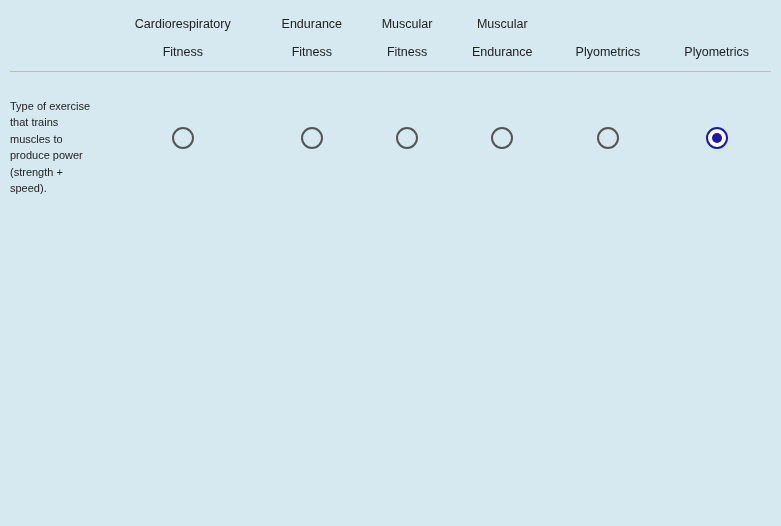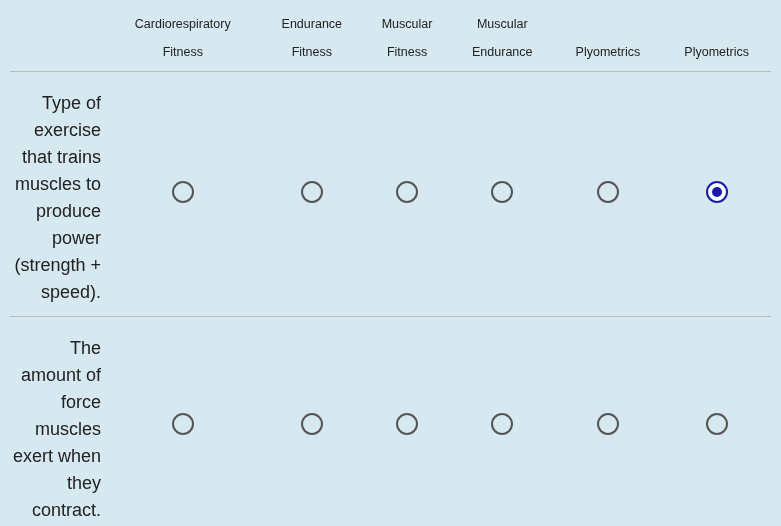--- a/index.html
+++ b/index.html
@@ -33,29 +33,29 @@
       color: #222;
       line-height: 1.3;
     }
     td {
       padding: 10px 4px;
       vertical-align: middle;
       border-top: 1px solid #bbb;
       color: #222;
     }
     td.label-cell {
-      text-align: right;
-      font-size: 18px;
+      text-align: left;
+      font-size: 11px;
       line-height: 1.5;
       padding-left: 0;
       min-width: 95px;
       max-width: 95px;
       width: 95px;
       vertical-align: top;
-      padding-top: 18px;
+      padding-top: 26px;
     }
     td.radio-cell {
       text-align: center;
       vertical-align: middle;
     }
     .radio-btn {
       width: 22px;
       height: 22px;
       border-radius: 50%;
       border: 2px solid #555;
@@ -123,25 +123,16 @@
       <tbody id="table-body">
       <tr>
             <td class="label-cell">Type of exercise that trains muscles to produce power (strength + speed).</td>
             <td class="radio-cell"><div class="radio-btn"></div></td>
             <td class="radio-cell"><div class="radio-btn"></div></td>
             <td class="radio-cell"><div class="radio-btn"></div></td>
             <td class="radio-cell"><div class="radio-btn"></div></td>
             <td class="radio-cell"><div class="radio-btn"></div></td>
             <td class="radio-cell"><div class="radio-btn selected"></div></td>
           </tr>
-          <tr>
-            <td class="label-cell">The amount of force muscles exert when they contract.</td>
-            <td class="radio-cell"><div class="radio-btn"></div></td>
-            <td class="radio-cell"><div class="radio-btn"></div></td>
-            <td class="radio-cell"><div class="radio-btn"></div></td>
-            <td class="radio-cell"><div class="radio-btn"></div></td>
-            <td class="radio-cell"><div class="radio-btn"></div></td>
-            <td class="radio-cell"><div class="radio-btn"></div></td>
-          </tr>
         </tbody>
     </table>
   </div>
 </div>
 
 </body></html>

